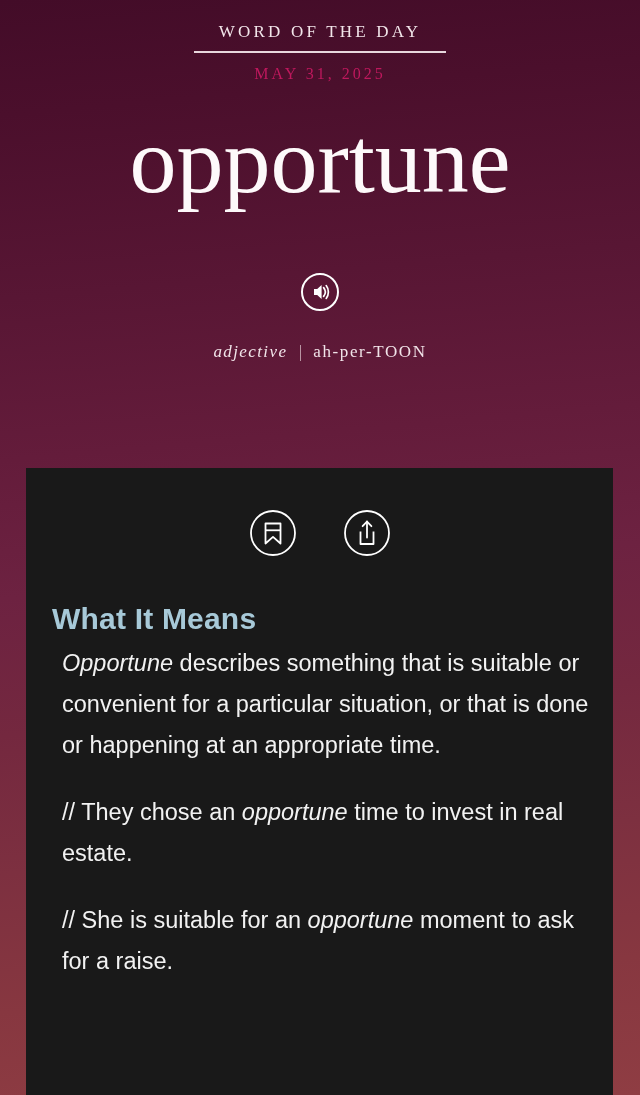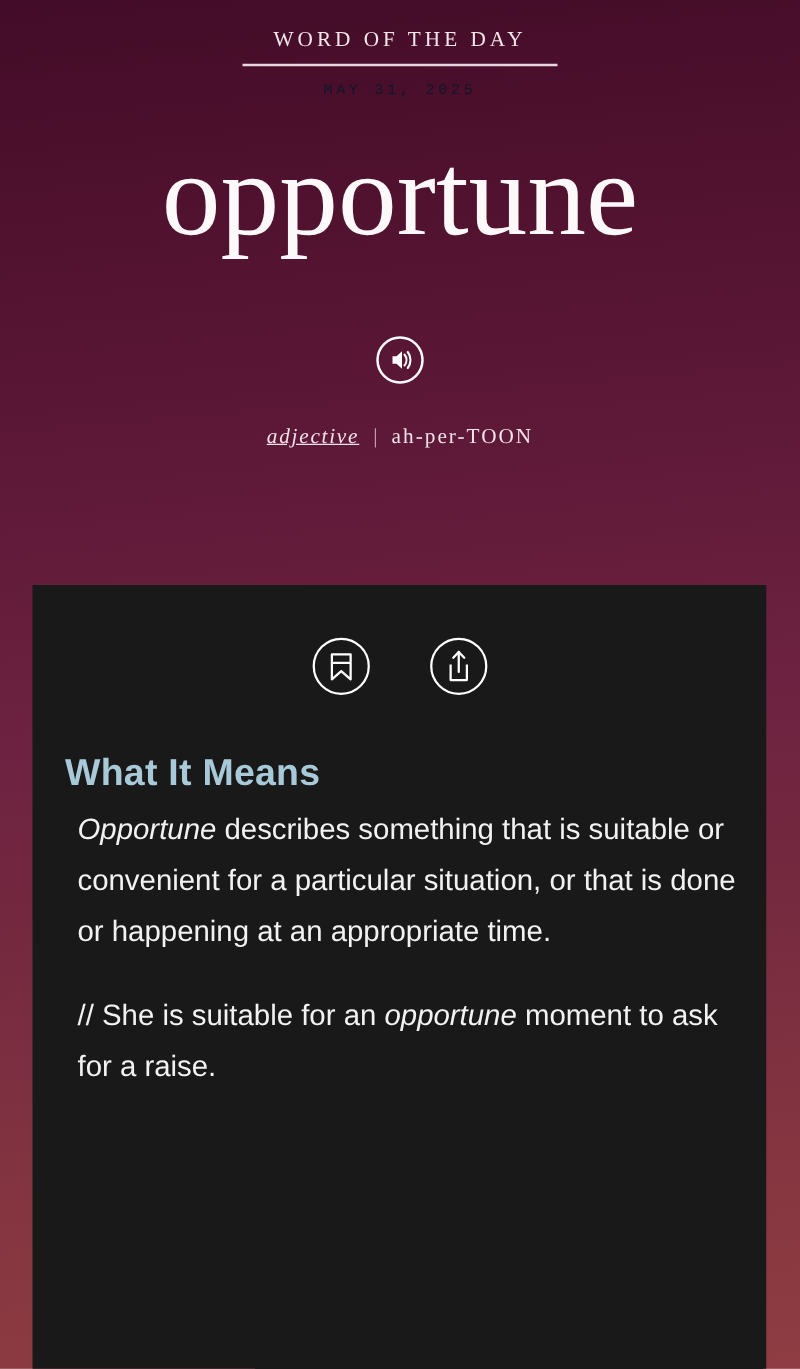--- a/index.html
+++ b/index.html
@@ -41,23 +41,23 @@
   }
 
   .wotd-rule {
     width: 252px;
     height: 2px;
     background: #e8d7dd;
     margin: 9px auto 0 auto;
   }
 
   .wotd-date {
-    font-family: Liberation Mono, monospace;
-    color: #0f172a;
-    font-size: 12px;
+    font-family: Liberation Serif, serif;
+    color: #be185d;
+    font-size: 16px;
     letter-spacing: 3px;
     margin-top: 12px;
   }
 
   
   .headword {
     font-family: "Liberation Serif", serif;
     color: #fdf9fa;
     font-size: 94px;
     font-weight: 400;
@@ -85,21 +85,20 @@
     text-align: center;
     margin-top: 26px;
     font-family: "Liberation Serif", serif;
     color: #f1e4e9;
     font-size: 17px;
   }
 
   .pron-pos {
     font-style: italic;
     letter-spacing: 1.4px;
-    text-decoration: underline;
   }
 
   .pron-sep {
     color: #c8a9b5;
     padding: 0 7px;
     letter-spacing: 0;
   }
 
   .pron-say {
     letter-spacing: 1.6px;
@@ -199,18 +198,21 @@
       </svg>
     </span>
   </div>
 
   <div class="section-title">What It Means</div>
 
   <div class="para">
     <i>Opportune</i><span> describes something that is suitable or convenient for a particular situation, or that is done or happening at an appropriate time.</span>
   </div>
 
+  <div class="para">
+    <span>// They chose an </span><i>opportune</i><span> time to invest in real estate.</span>
+  </div>
 
   <div class="para">
     <span>// She is suitable for an </span><i>opportune</i><span> moment to ask for a raise.</span>
   </div>
 
 </div>
 
 </body></html>

